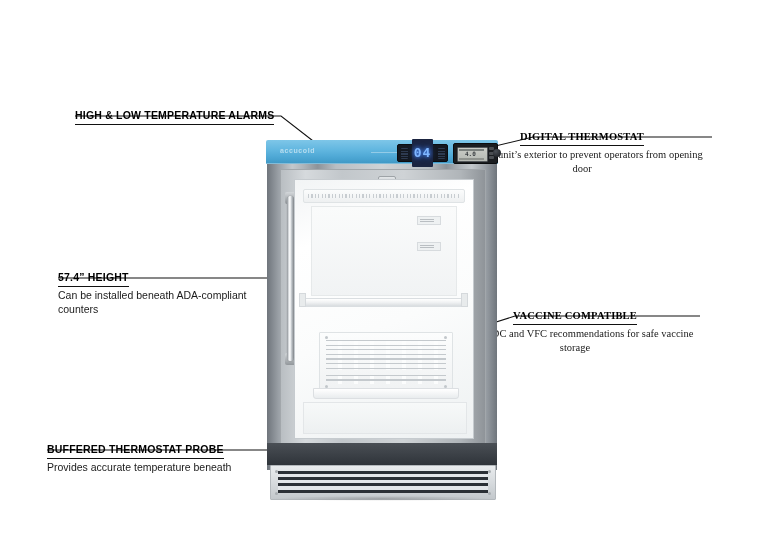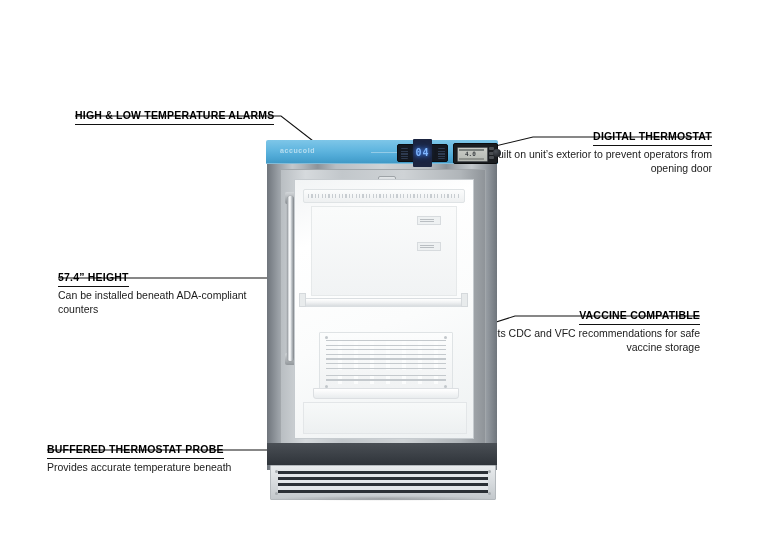--- a/index.html
+++ b/index.html
@@ -18,21 +18,21 @@
     letter-spacing:0.2px;line-height:13px;
     padding-bottom:1.5px;
     display:inline-block;
     border-bottom:1.4px solid #111;
   }
   .callout .body{
     font-size:10.5px;color:#1a1a1a;line-height:13.6px;
     margin-top:2.5px;font-weight:400;
   }
   .callout.left{text-align:left;}
-  .callout.right{text-align:right;}
+  .callout.right{text-align:center;font-family:Liberation Serif, serif;}
   .callout.right .title{display:inline-block;}
 
   
   #lines{position:absolute;left:0;top:0;width:770px;height:550px;pointer-events:none;}
 
   
   #fridge{position:absolute;left:262px;top:92px;width:240px;height:358px;}
 
   
   .cabinet{
@@ -71,21 +71,21 @@
   .led-side{
     position:absolute;top:2.5px;width:7px;height:11px;
     background:repeating-linear-gradient(180deg,#2d3a50 0 1.4px,#141820 1.4px 2.6px);
     border-radius:1px;
   }
   .led-side.l{left:2.5px;}
   .led-side.r{right:2.5px;}
   .led-digits{
     position:relative;
     font-family:"DejaVu Sans Mono", monospace;
-    font-size:10px;font-weight:bold;color:#7fb6ff;
+    font-size:13px;font-weight:bold;color:#7fb6ff;
     letter-spacing:1px;
     text-shadow:0 0 4px #4e8fff,0 0 7px #2f6fe0;
     background:#1b2440;padding:8px 2px;border-radius:1px;
     line-height:12px;
   }
   
   .lcd-box{
     position:absolute;left:187px;top:3px;width:43px;height:19px;
     background:#1a1d20;border-radius:2px;border:1px solid #0b0d0f;
   }

